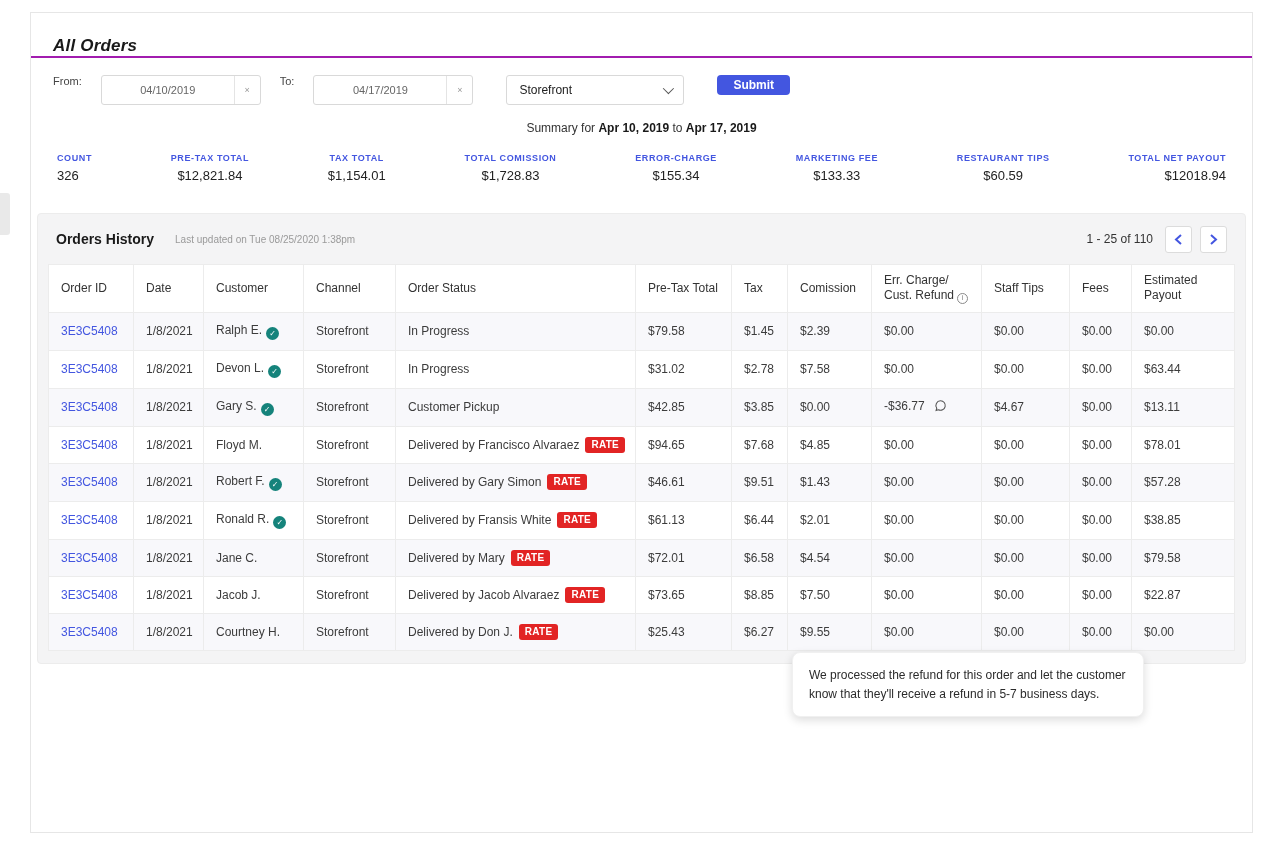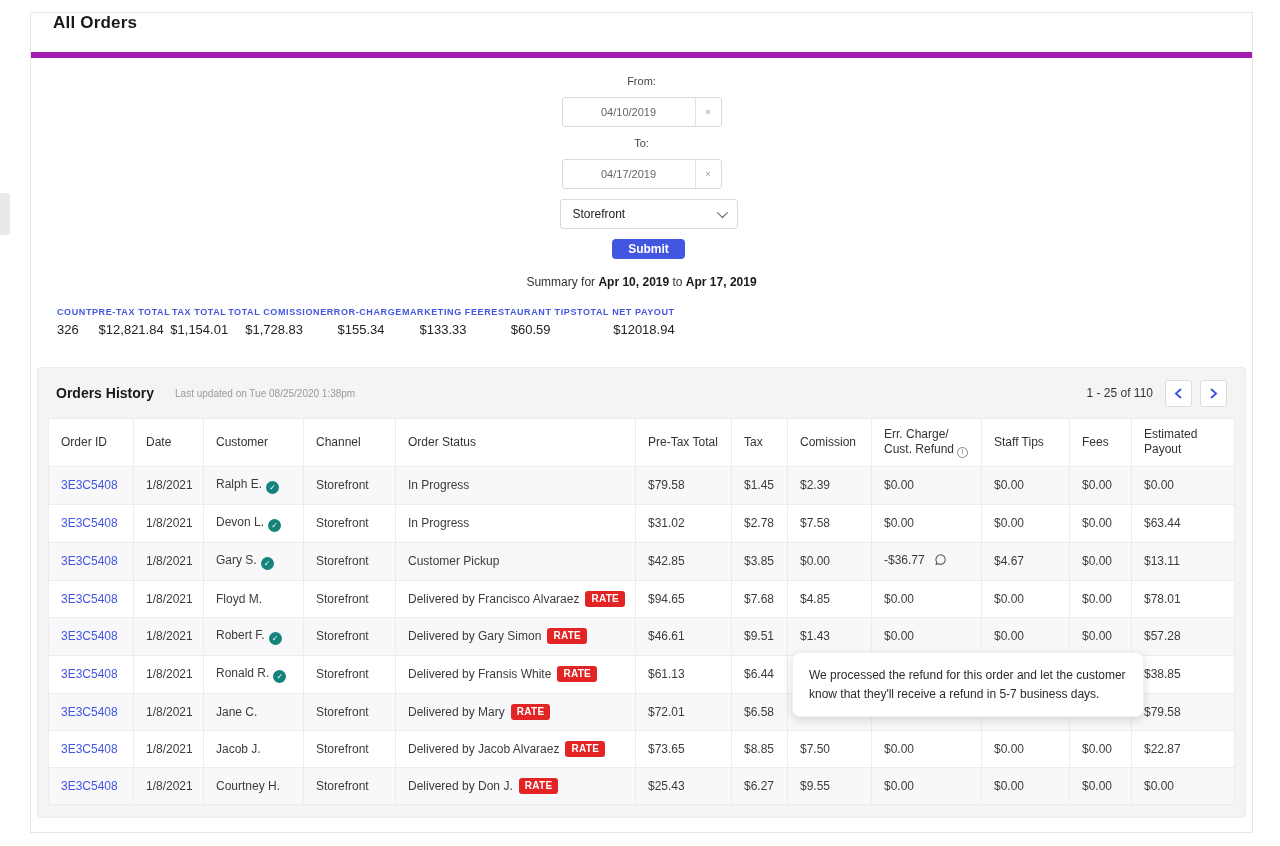--- a/index.html
+++ b/index.html
@@ -5,45 +5,45 @@
   * { box-sizing: border-box; margin: 0; padding: 0; }
   html,body { width:1280px; height:846px; background:#ffffff; overflow:hidden;
     font-family:"Liberation Sans","DejaVu Sans",sans-serif; color:#191919; position:relative; }
 
   .edge-tab{ position:absolute; left:0; top:193px; width:10px; height:42px;
     background:#e9e9e9; border-radius:0 3px 3px 0; }
 
   .outer{ position:absolute; left:30px; top:12px; width:1223px; height:821px;
     border:1px solid #e6e6e6; background:#fff; }
 
-  .titlebar{ height:45px; display:flex; align-items:flex-start; padding:0 22px;
-    border-bottom:6px solid #a21caf; }
+  .titlebar{ height:45px; display:flex; align-items:flex-end; padding:0 22px;
+    border-bottom:2px solid #a21caf;font-style:italic; }
   .titlebar h1{ font-size:17px; font-weight:bold; letter-spacing:.2px; }
 
   
-  .filterbar{ display:flex; align-items:center; gap:10px; padding:17px 22px 8px;flex-direction:column; }
+  .filterbar{ display:flex; align-items:flex-start; gap:19px; padding:17px 22px 8px; }
   .flabel{ font-size:11px; color:#444; }
   .date-control{ display:flex; align-items:stretch; border:1px solid #d9d9d9; border-radius:3px;
     height:30px; width:160px; background:#fff; }
   .date-control input{ flex:1; border:0; outline:none; text-align:center; font-size:11px;
     color:#666; font-family:inherit; background:transparent; min-width:0; }
   .date-clear{ width:26px; border-left:1px solid #e4e4e4; display:flex; align-items:center;
     justify-content:center; font-size:9px; color:#999; cursor:pointer; }
   .select-control{ display:flex; align-items:center; justify-content:space-between;
     border:1px solid #d9d9d9; border-radius:3px; height:30px; width:178px; padding:0 12px;
     font-size:12px; color:#222; margin-left:14px; cursor:pointer; background:#fff; }
   .chev-down{ width:8px; height:8px; border-right:1.5px solid #555; border-bottom:1.5px solid #555;
     transform:rotate(45deg) translateY(-2px); }
   .submit-btn{ margin-left:14px; height:20px; padding:0 16px; border:0; border-radius:4px;
     background:#4356e0; color:#fff; font-size:12px; font-weight:bold; font-family:inherit; cursor:pointer; }
 
   
   .summary-line{ text-align:center; font-size:12px; color:#333; margin-top:8px; }
   .summary-line b{ font-weight:bold; color:#191919; }
-  .stats{ display:flex; padding:18px 26px 0; }
+  .stats{ display:flex; justify-content:space-between; padding:18px 26px 0; }
   .stat{ text-align:center; }
   .stat:first-child{ text-align:left; }
   .stat:last-child{ text-align:right; }
   .stat .lbl{ font-size:9px; letter-spacing:.6px; color:#4356e0; font-weight:bold; }
   .stat .val{ font-size:13px; color:#222; margin-top:5px; }
 
   
   .history-card{ margin:30px 6px 0; background:#f4f4f5; border:1px solid #ececec;
     border-radius:4px; padding:0 10px 12px; }
   .history-head{ height:50px; display:flex; align-items:center; padding:0 8px; }

